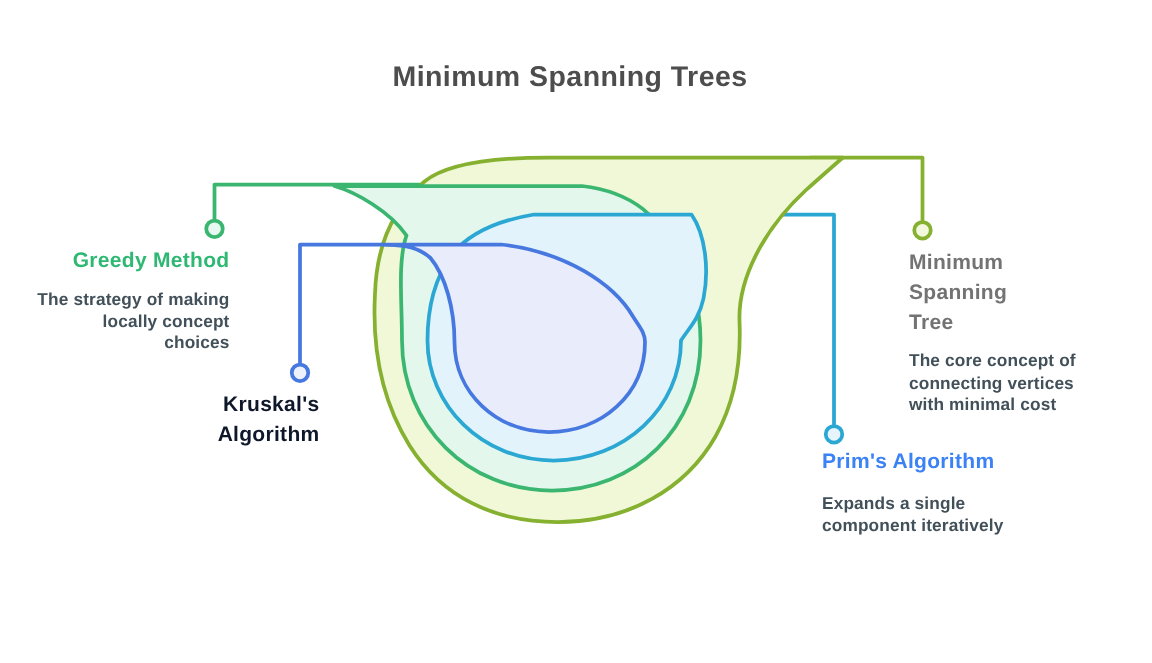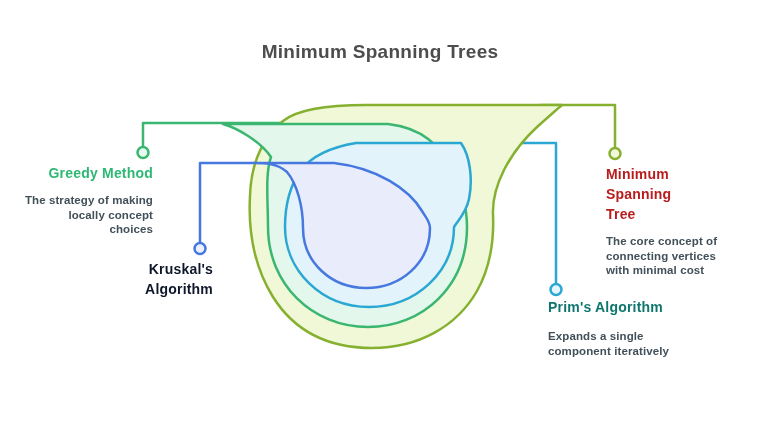--- a/index.html
+++ b/index.html
@@ -107,22 +107,22 @@
   <div class="node-block align-right" id="block-greedy">
     <div class="node-label" style="color: rgb(46, 184, 115);">Greedy Method</div>
     <div class="node-desc" style="color: rgb(66, 80, 90);">The strategy of making locally concept choices</div>
   </div>
 
   <div class="node-block align-right" id="block-kruskal">
     <div class="node-label" style="color: #0f172a;">Kruskal's Algorithm</div>
   </div>
 
   <div class="node-block align-left" id="block-mst">
-    <div class="node-label" style="width: 95px; color: #b91c1c;">Minimum Spanning Tree</div>
+    <div class="node-label" style="width: 95px; color: #737373;">Minimum Spanning Tree</div>
     <div class="node-desc" style="color: rgb(66, 80, 90);">The core concept of connecting vertices with minimal cost</div>
   </div>
 
   <div class="node-block align-left" id="block-prim">
-    <div class="node-label" style="color: #0f766e;">Prim's Algorithm</div>
+    <div class="node-label" style="color: #3b82f6;">Prim's Algorithm</div>
     <div class="node-desc" style="width: 125px; color: rgb(66, 80, 90);">Expands a single component iteratively</div>
   </div>
 
 </div>
 
 </body></html>

